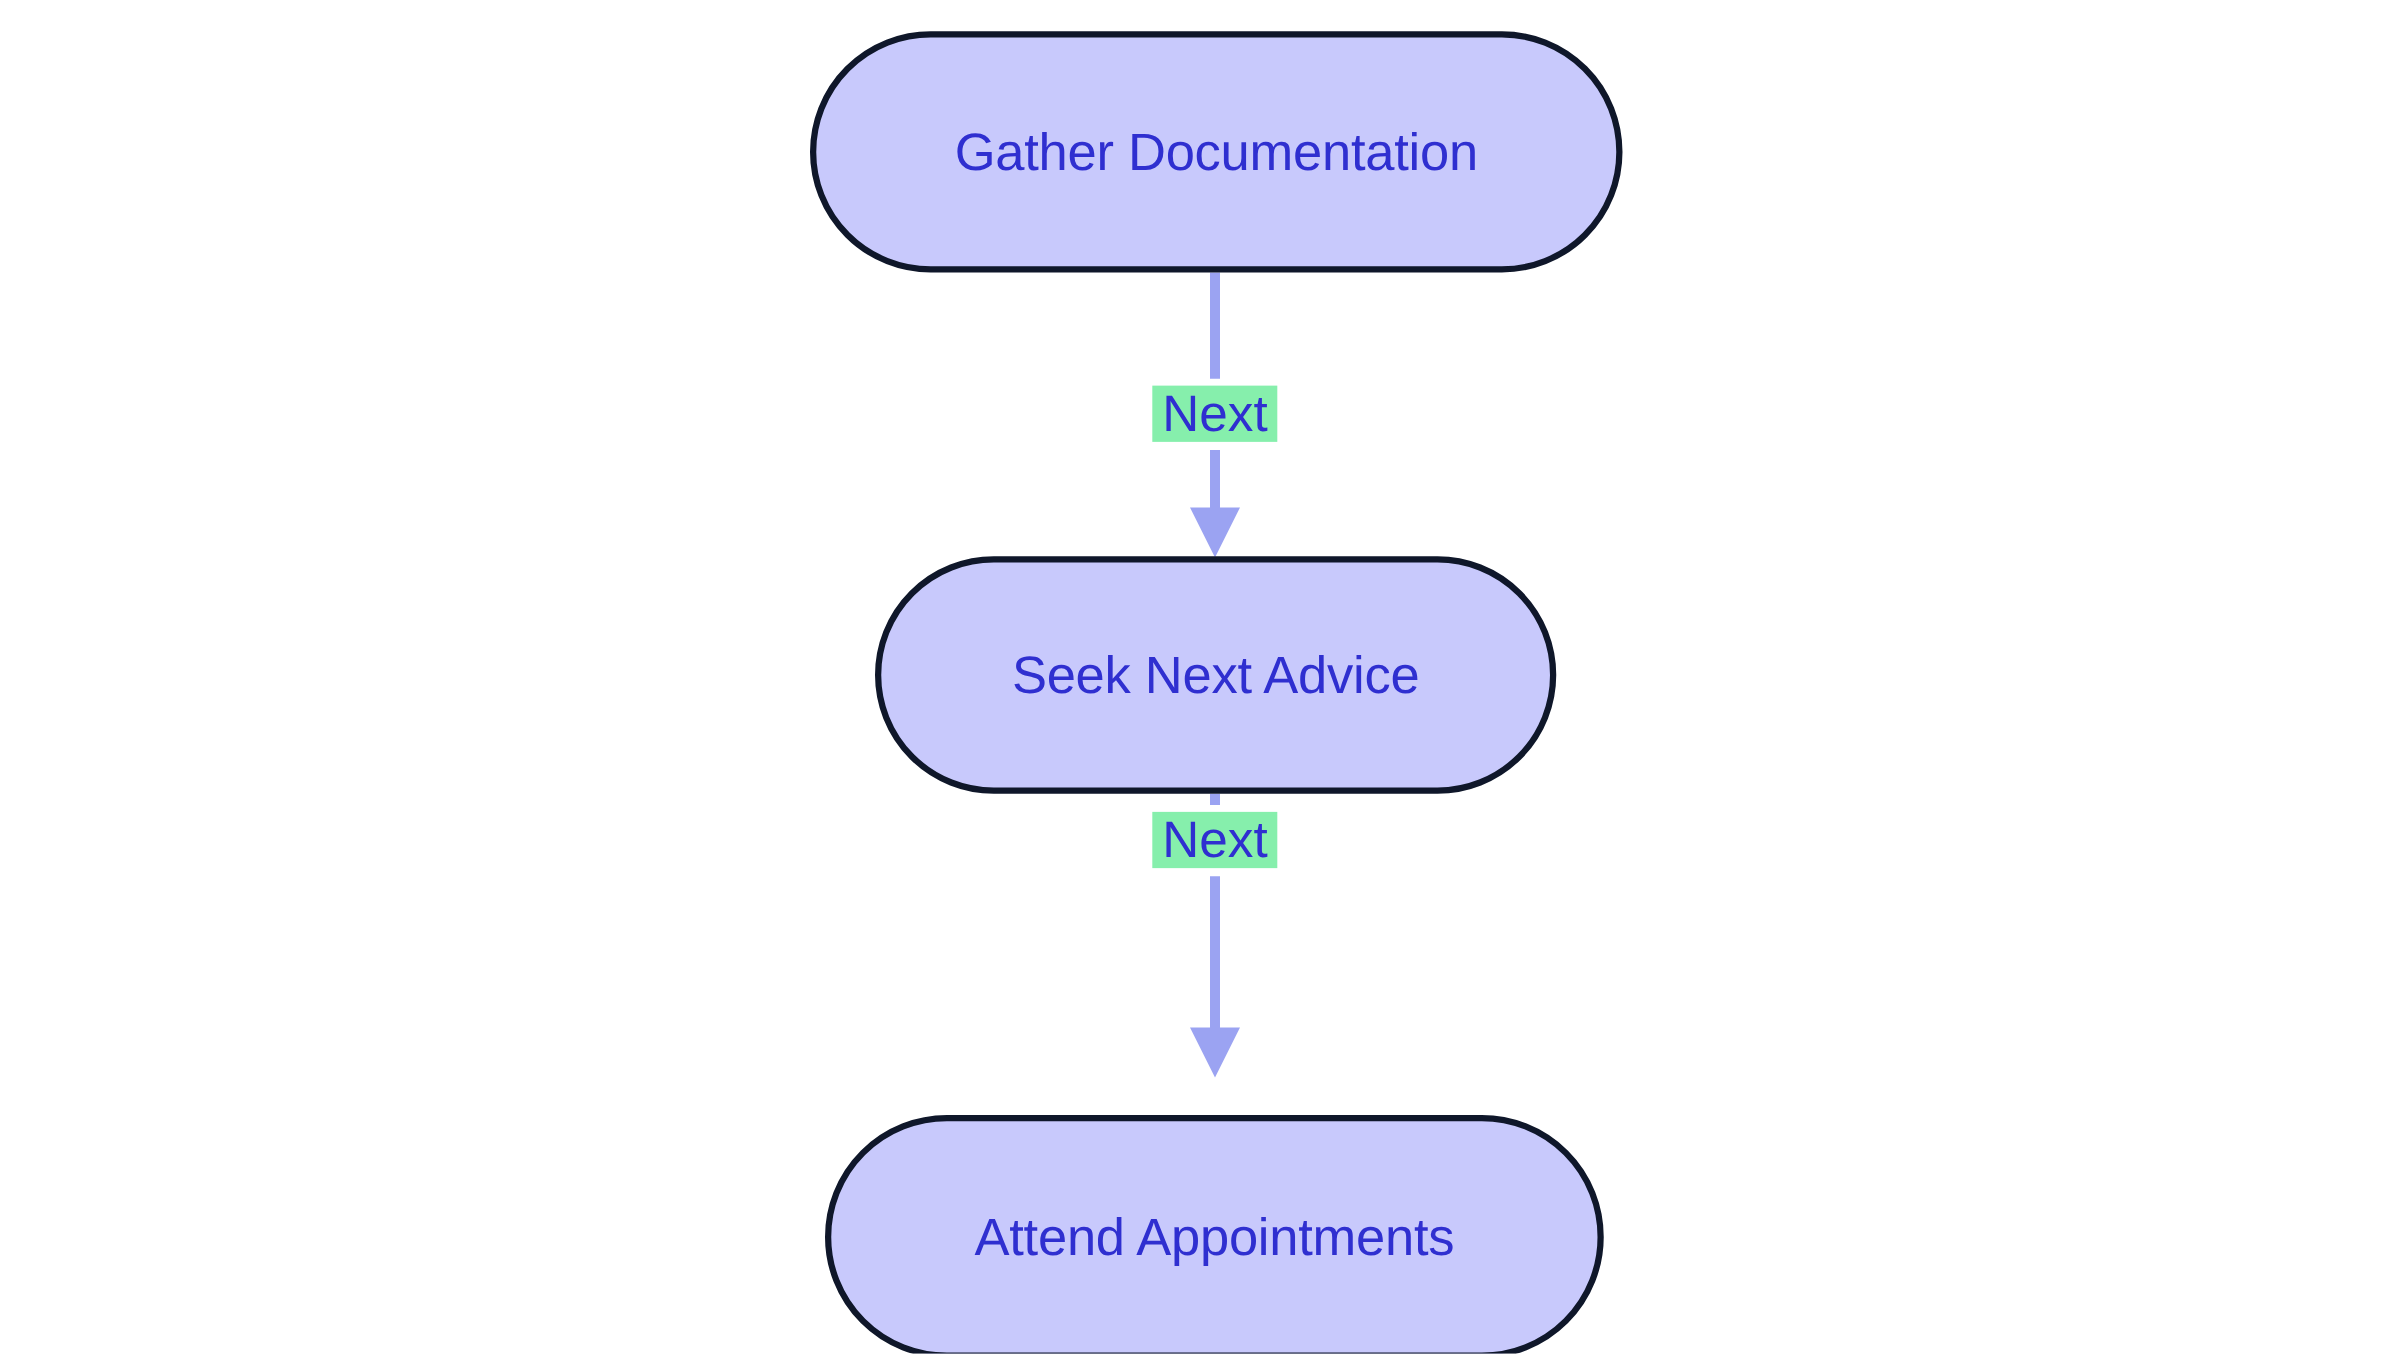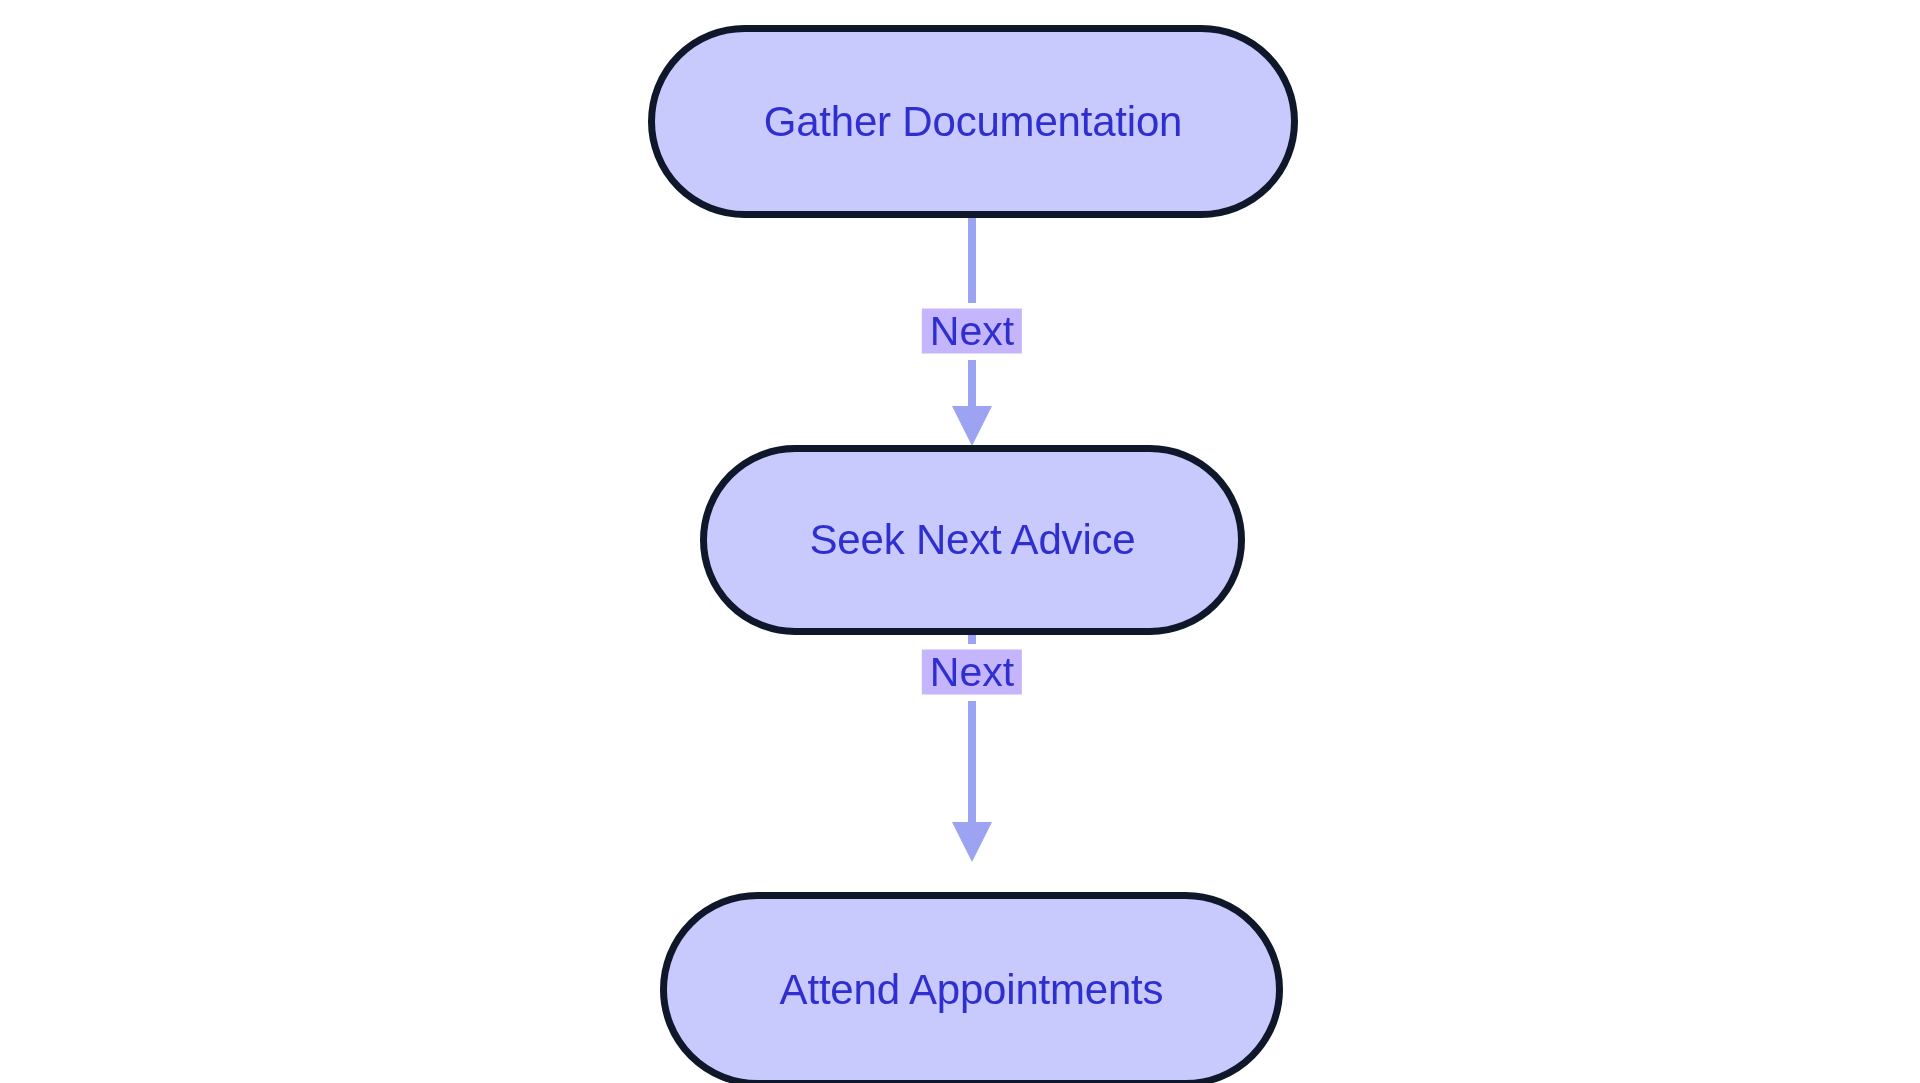--- a/index.html
+++ b/index.html
@@ -25,21 +25,21 @@
     width: 1920px;
     height: 1083px;
   }
   .node {
     position: absolute;
     box-sizing: border-box;
     display: flex;
     align-items: center;
     justify-content: center;
     background: #c8c9fc;
-    border: 7px solid #0f172a;
+    border: 5px solid #0f172a;
     border-radius: 999px;
     z-index: 3;
   }
   .node-label {
     font-family: "Liberation Sans", sans-serif;
     font-size: 42px;
     font-weight: 400;
     color: #2f2fd0;
     letter-spacing: -0.2px;
     white-space: nowrap;
@@ -66,21 +66,21 @@
   }
   .edge-label {
     position: absolute;
     font-family: "Liberation Sans", sans-serif;
     font-size: 41px;
     font-weight: 400;
     color: #2f2fd0;
     line-height: 1;
     white-space: nowrap;
     transform: translate(-50%, -50%);
-    background: #c4b5fd;
+    background: #86efac;
     padding: 2px 8px;
     z-index: 4;
   }
   .edge-label-1 {
     left: 972px;
     top: 331px;
   }
   .edge-label-2 {
     left: 972px;
     top: 672px;

